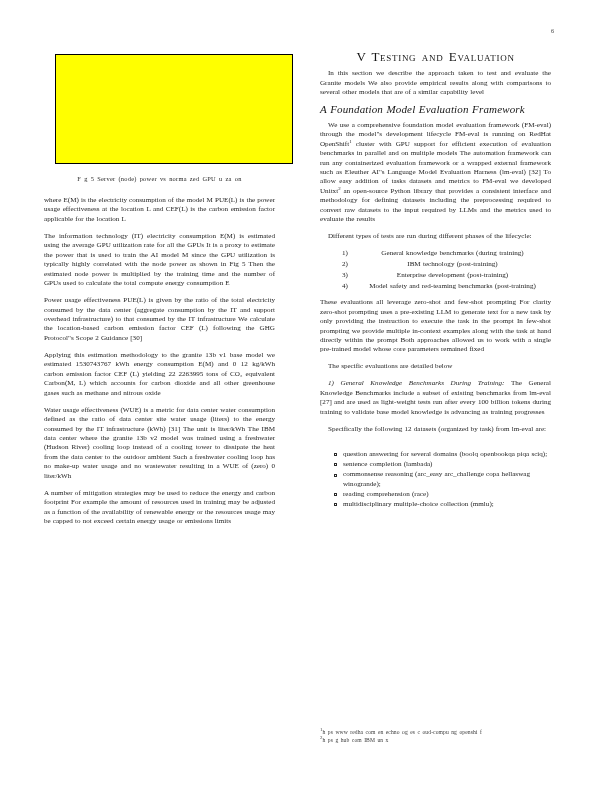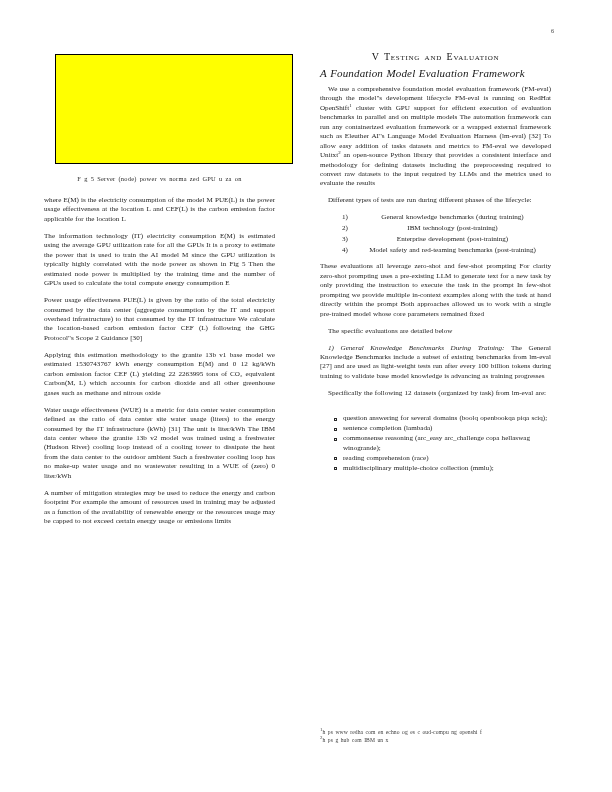--- a/index.html
+++ b/index.html
@@ -66,21 +66,21 @@
     margin: 0 0 7.5px 0;
     text-indent: 8px;
     word-spacing: 0.35px;
   }
   p.para.noindent { text-indent: 0; }
   p.gap-top { margin-top: 13px; }
 
   .sec-head {
     margin: 0 0 8px 0;
     text-align: center;
-    font-size: 10px;
+    font-size: 13px;
     letter-spacing: 0.7px;
     font-variant: small-caps;
     text-transform: none;
     color: #141414;
     word-spacing: 1.5px;
   }
   .subsec-head {
     margin: 5.5px 0 6px 0;
     font-size: 11px;
     font-style: italic;
@@ -174,20 +174,21 @@
     <p class="para noindent">Applying this estimation methodology to the granite 13b v1 base model  we estimated 1530743767 kWh energy consumption E(M) and 0 12 kg/kWh carbon emission factor CEF (L)  yielding 22 2263995 tons of CO₂ equivalent Carbon(M, L)  which accounts for carbon dioxide and all other greenhouse gases such as methane and nitrous oxide</p>
     <p class="para noindent">Water usage effectiveness (WUE) is a metric for data center water consumption defined as the ratio of data center site water usage (liters) to the energy consumed by the IT infrastructure (kWh) [31]  The unit is liter/kWh  The IBM data center where the granite 13b v2 model was trained using a freshwater (Hudson River) cooling loop instead of a cooling tower to dissipate the heat from the data center to the outdoor ambient  Such a freshwater cooling loop has no make-up water usage and no wastewater resulting in a WUE of (zero) 0 liter/kWh</p>
     <p class="para noindent">A number of mitigation strategies may be used to reduce the energy and carbon footprint  For example  the amount of resources used in training may be adjusted as a function of the availability of renewable energy  or the resources usage may be capped to not exceed certain energy usage or emissions limits</p>
 
   </div>
 
   <div class="col col-right">
 
     <div class="sec-head">V  Testing and Evaluation</div>
 
+    <p class="para">In this section  we describe the approach taken to test and evaluate the Granite models  We also provide empirical results along with comparisons to several other models that are of a similar capability level</p>
 
     <div class="subsec-head">A  Foundation Model Evaluation Framework</div>
 
     <p class="para"><span>We use a comprehensive foundation model evaluation framework (FM-eval) through the model"s development lifecycle  FM-eval is running on RedHat OpenShift</span><sup>1</sup><span> cluster with GPU support  for efficient execution of evaluation benchmarks  in parallel and on multiple models  The automation framework can run any containerized evaluation framework or a wrapped external framework such as Eleuther AI"s Language Model Evaluation Harness (lm-eval) [32]  To allow easy addition of tasks  datasets and metrics to FM-eval  we developed Unitxt</span><sup>2</sup><span>  an open-source Python library that provides a consistent interface and methodology for defining datasets  including the preprocessing required to convert raw datasets to the input required by LLMs  and the metrics used to evaluate the results</span></p>
 
     <p class="para">Different types of tests are run during different phases of the lifecycle:</p>
 
     <ol class="numlist">
       <li>General knowledge benchmarks (during training)</li>
       <li>IBM technology (post-training)</li>

